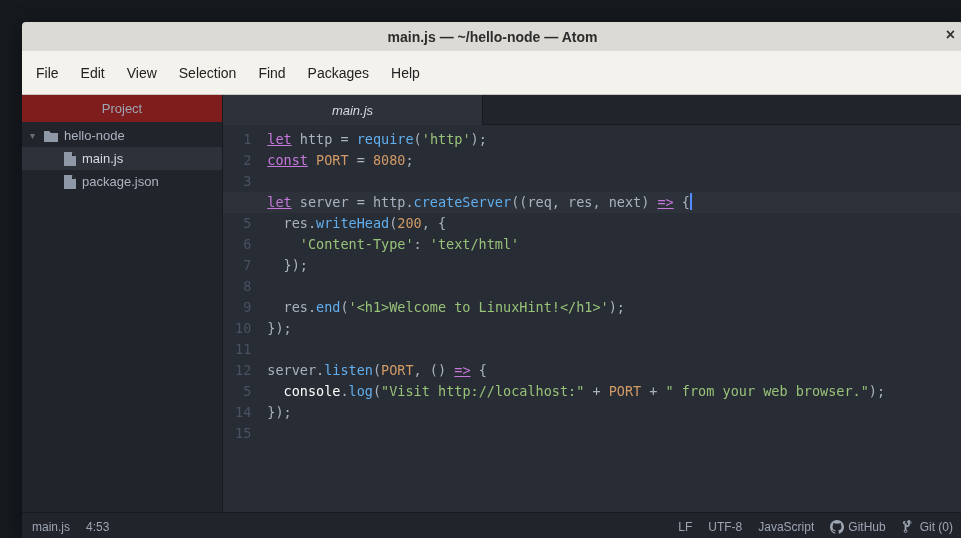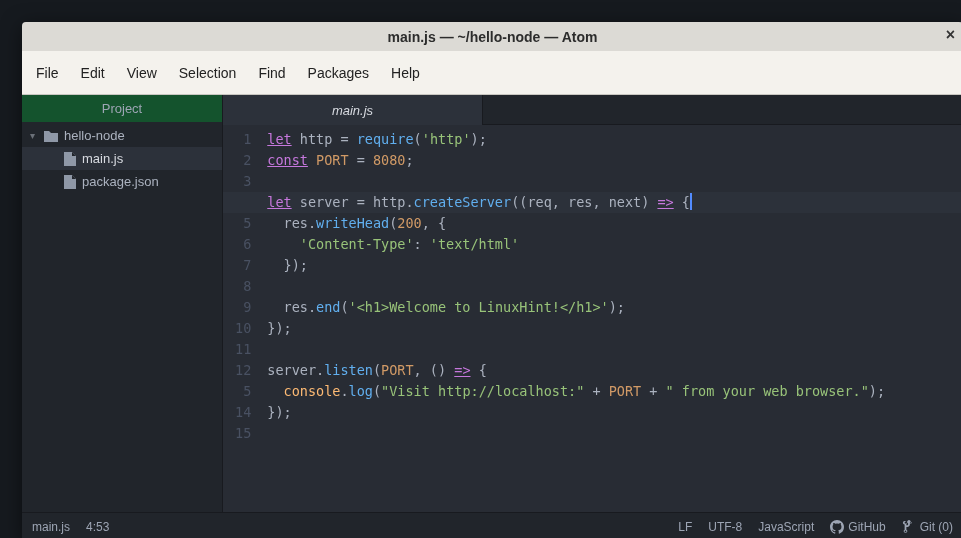--- a/index.html
+++ b/index.html
@@ -66,21 +66,21 @@
     color: #abb2bf;
     display: flex;
     flex-direction: column;
     font-size: 13px;
     border-right: 1px solid #181a1f;
   }
   .sidebar .project-head {
     text-align: center;
     padding: 6px 0;
     color: #9da5b4;
-    background: #14532d;
+    background: #7f1d1d;
     font-size: 13px;
   }
   .tree { flex: 1; overflow: auto; padding-top: 2px; }
   .tree-row {
     display: flex;
     align-items: center;
     padding: 4px 8px;
     cursor: pointer;
     gap: 6px;
   }
@@ -134,21 +134,21 @@
   .line.current {
     background: #2c313a;
     box-shadow: -200px 0 0 #2c313a, 200px 0 0 #2c313a;
   }
   .gline.current { color: #737c8c; }
   .kw  { color: #c678dd; text-decoration: underline; }
   .fn  { color: #61afef; }
   .str { color: #98c379; }
   .num { color: #d19a66; }
   .prm { color: #d19a66; }
-  .obj { color: #fdba74; }
+  .obj { color: #ffffff; }
   .pun { color: #abb2bf; }
   .cursor {
     display: inline-block;
     width: 0;
     border-left: 2px solid #528bff;
     height: 17px;
     vertical-align: -3px;
   }
   .statusbar {
     height: 28px;

